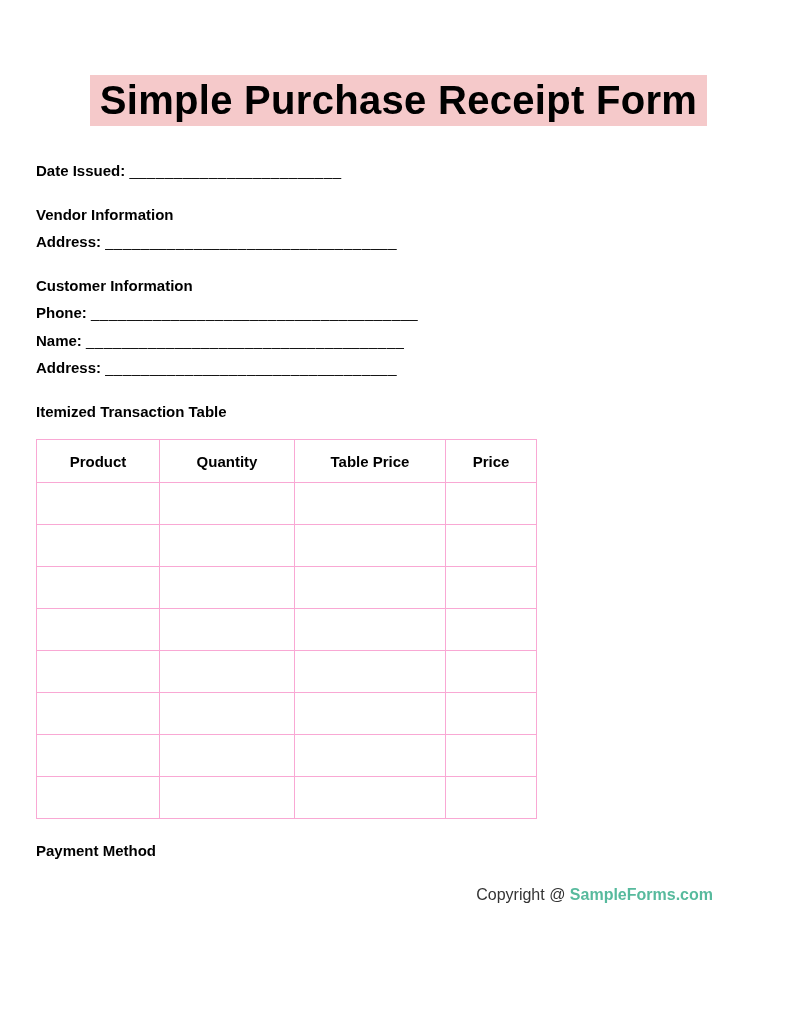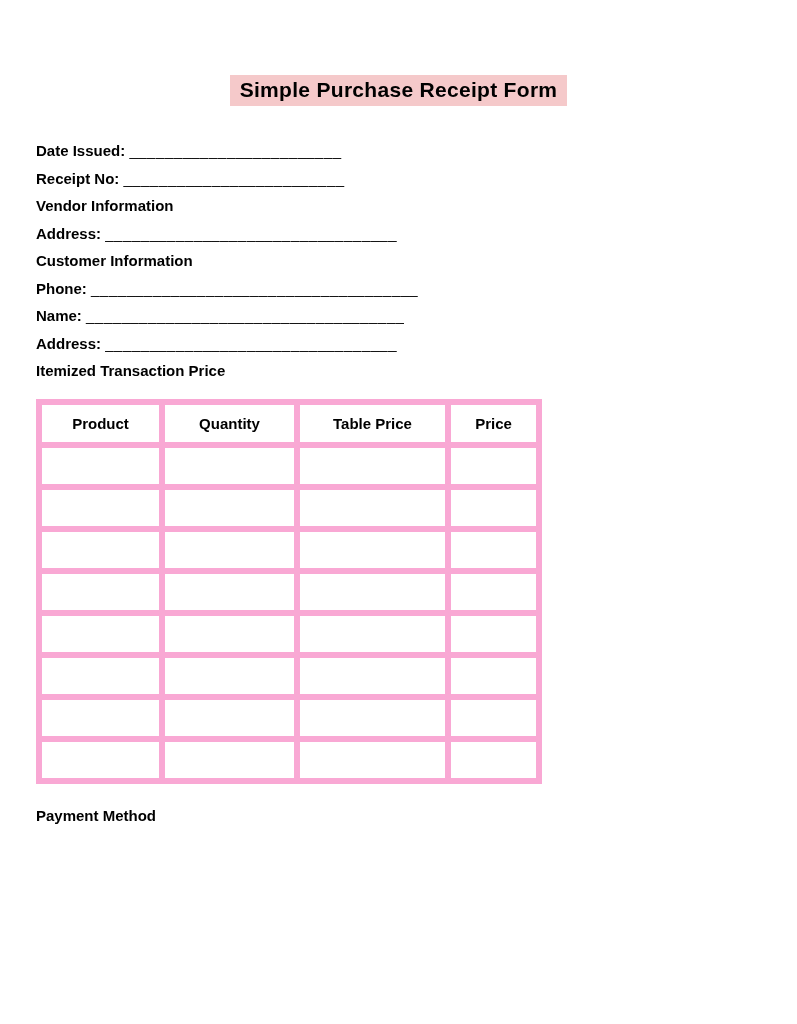--- a/index.html
+++ b/index.html
@@ -16,47 +16,48 @@
     width: 797px;
     height: 1024px;
     padding-top: 75px;
   }
   .title-wrap {
     text-align: center;
     margin-bottom: 31px;
   }
   .title-highlight {
     display: inline-block;
-    font-size: 21px;
+    font-size: 40px;
     font-weight: 700;
     letter-spacing: 0.3px;
     padding: 4px 10px 5px 10px;
     line-height: 1.05;
   }
   .content {
     padding-left: 36px;
     font-size: 15px;
   }
   .line {
     line-height: 27.5px;
     white-space: nowrap;
   }
   .label { font-weight: 700; }
   .blank { font-weight: 400; letter-spacing: 0.5px; }
   .section-heading {
     font-weight: 700;
     line-height: 27.5px;
+    margin-top: 16px;
   }
   table.items {
     border-collapse: collapse;
     table-layout: fixed;
     margin-top: 14px;
   }
   table.items th, table.items td {
-    border: 6px solid #f9a8d4;
+    border: 1px solid #f9a8d4;
   }
   table.items th {
     height: 43px;
     font-size: 15px;
     font-weight: 700;
     text-align: center;
     vertical-align: middle;
   }
   table.items td { height: 42px; }
   .payment-heading { margin-top: 18px; }
@@ -82,24 +83,20 @@
   <div class="title-wrap">
     <span class="title-highlight" style="background-color: rgb(245, 201, 202);">Simple Purchase Receipt Form</span>
   </div>
 
   <div class="content">
 
     <p class="line">
       <span class="label">Date Issued:</span>
       <span class="blank">________________________</span>
     </p>
-    <p class="line">
-      <span class="label">Receipt No:</span>
-      <span class="blank">_________________________</span>
-    </p>
 
     <p class="section-heading">Vendor Information</p>
     <p class="line">
       <span class="label">Address:</span>
       <span class="blank">_________________________________</span>
     </p>
 
     <p class="section-heading">Customer Information</p>
     <p class="line">
       <span class="label">Phone:</span>
@@ -107,21 +104,21 @@
     </p>
     <p class="line">
       <span class="label">Name:</span>
       <span class="blank">____________________________________</span>
     </p>
     <p class="line">
       <span class="label">Address:</span>
       <span class="blank">_________________________________</span>
     </p>
 
-    <p class="section-heading">Itemized Transaction Price</p>
+    <p class="section-heading">Itemized Transaction Table</p>
 
     <table class="items">
       <colgroup>
         <col style="width:123px">
         <col style="width:135px">
         <col style="width:151px">
         <col style="width:91px">
       </colgroup>
       <thead>
         <tr>
@@ -179,14 +176,17 @@
             <td></td>
             <td></td>
             <td></td>
           </tr>
         </tbody>
     </table>
 
     <p class="section-heading payment-heading">Payment Method</p>
   </div>
 
+  <div class="footer">
+    <span class="copyright-prefix">Copyright @ </span><a class="footer-link" style="color: rgb(87, 186, 157);">SampleForms.com</a>
+  </div>
 
 </div>
 
 </body></html>

